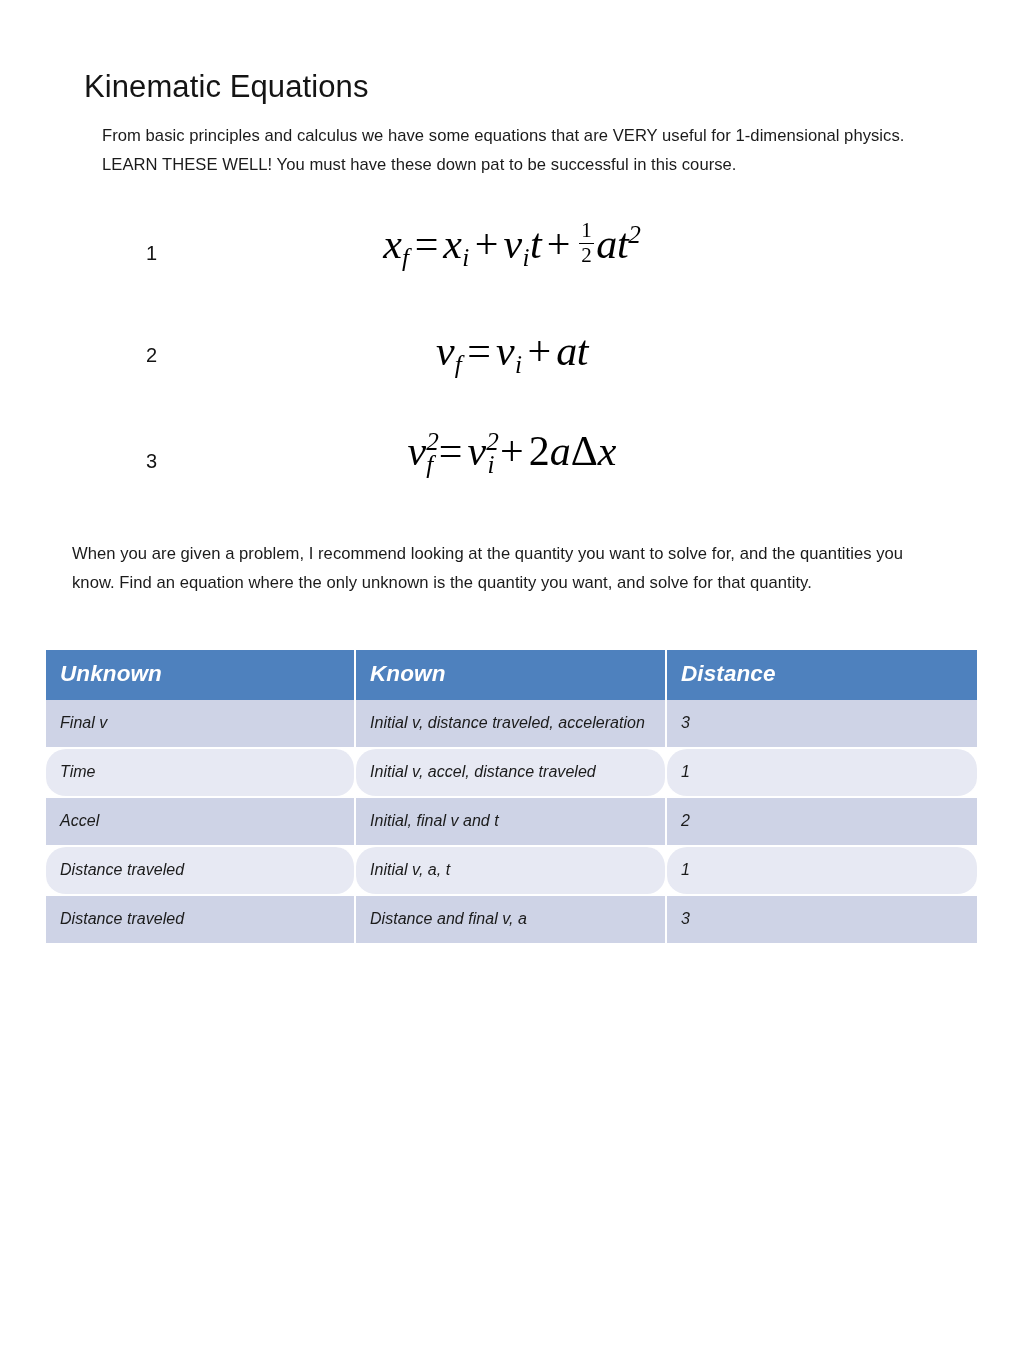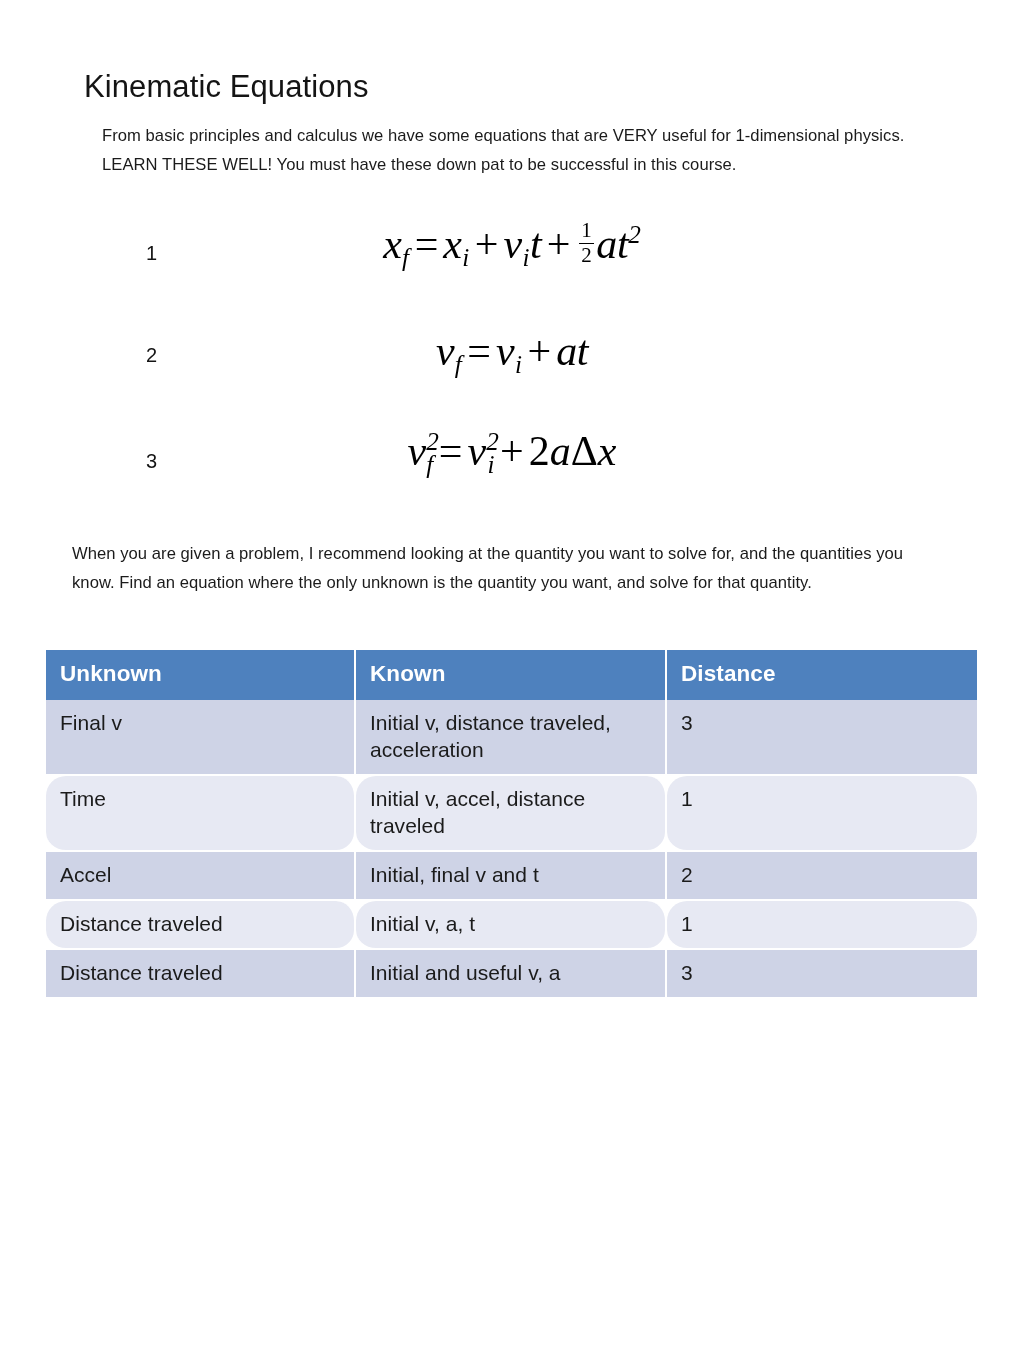--- a/index.html
+++ b/index.html
@@ -136,41 +136,42 @@
 
   
   .kin-table {
     position: absolute;
     left: 46px;
     top: 650px;
     width: 931px;
     border-collapse: separate;
     border-spacing: 0;
     table-layout: fixed;
+    font-style: italic;
   }
   .kin-table col.c1 { width: 310px; }
   .kin-table col.c2 { width: 311px; }
   .kin-table col.c3 { width: 310px; }
 
   .kin-table th {
     background: #4e81be;
     color: #ffffff;
     font-size: 22.5px;
     font-weight: 700;
     text-align: left;
     padding: 9px 14px 11px;
     border-right: 2px solid #ffffff;
     letter-spacing: 0.1px;
     vertical-align: middle;
     height: 30px;
   }
   .kin-table th:last-child { border-right: none; }
 
   .kin-table td {
-    font-size: 21px;
+    font-size: 16px;
     line-height: 27px;
     color: #1b1b1b;
     text-align: left;
     padding: 9px 14px 11px;
     border-right: 2px solid #ffffff;
     border-bottom: 2px solid #ffffff;
     vertical-align: top;
     letter-spacing: 0.03px;
   }
   .kin-table td:last-child { border-right: none; }
@@ -244,19 +245,19 @@
         <td>Initial, final v and t</td>
         <td>2</td>
       </tr>
       <tr class="even">
         <td>Distance traveled</td>
         <td>Initial v, a, t</td>
         <td>1</td>
       </tr>
       <tr class="odd">
         <td>Distance traveled</td>
-        <td>Initial and useful v, a</td>
+        <td>Distance and final v, a</td>
         <td>3</td>
       </tr>
     </tbody>
   </table>
 
 </div>
 
 </body></html>

